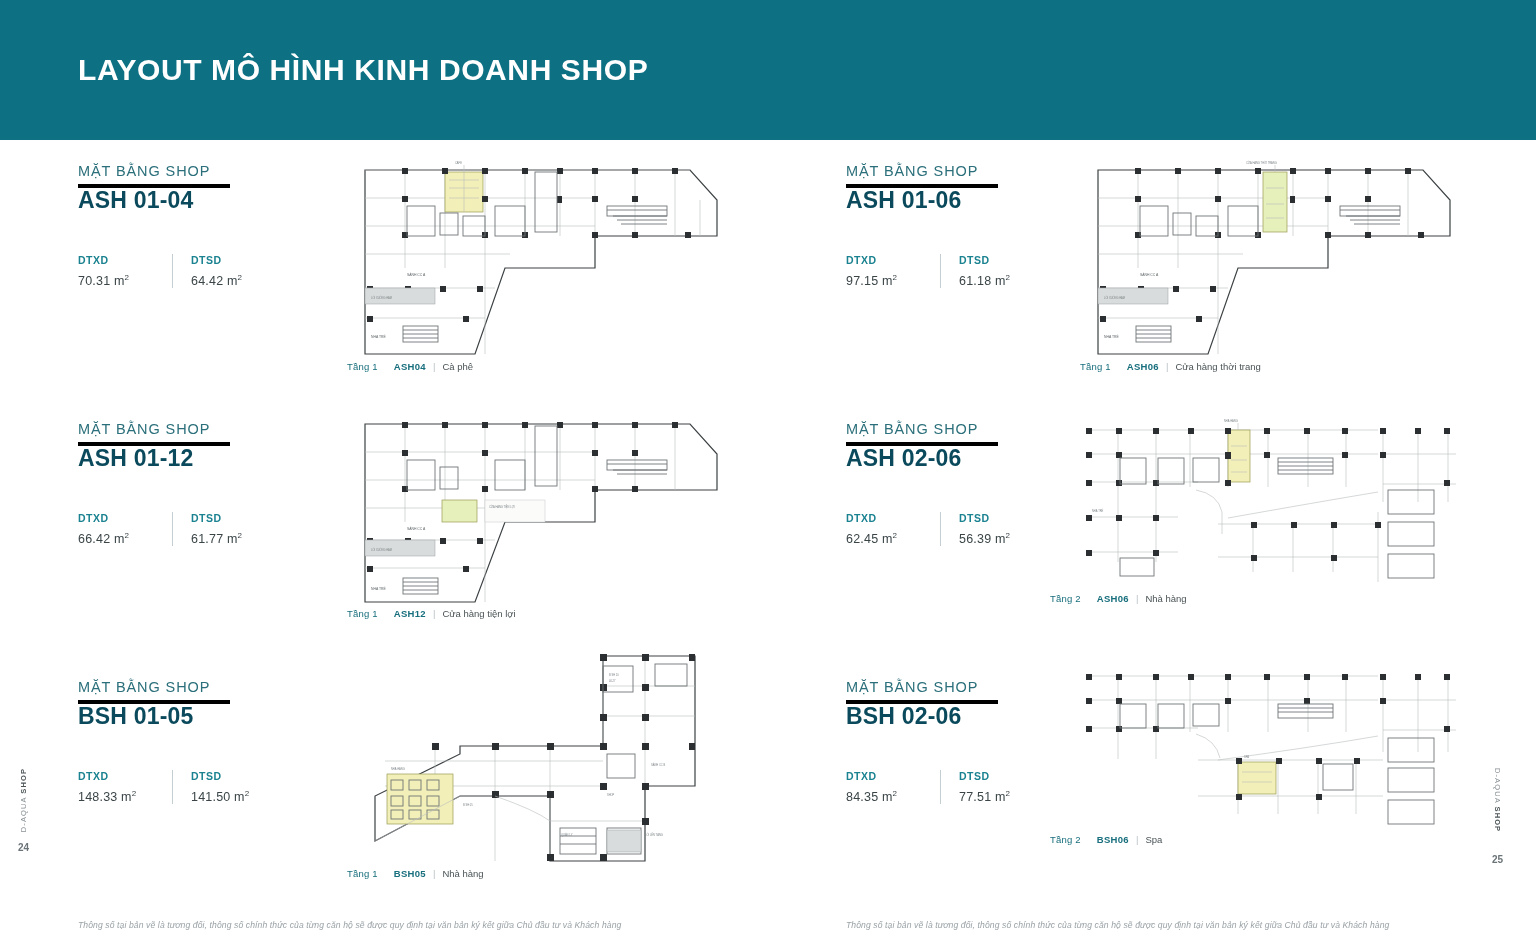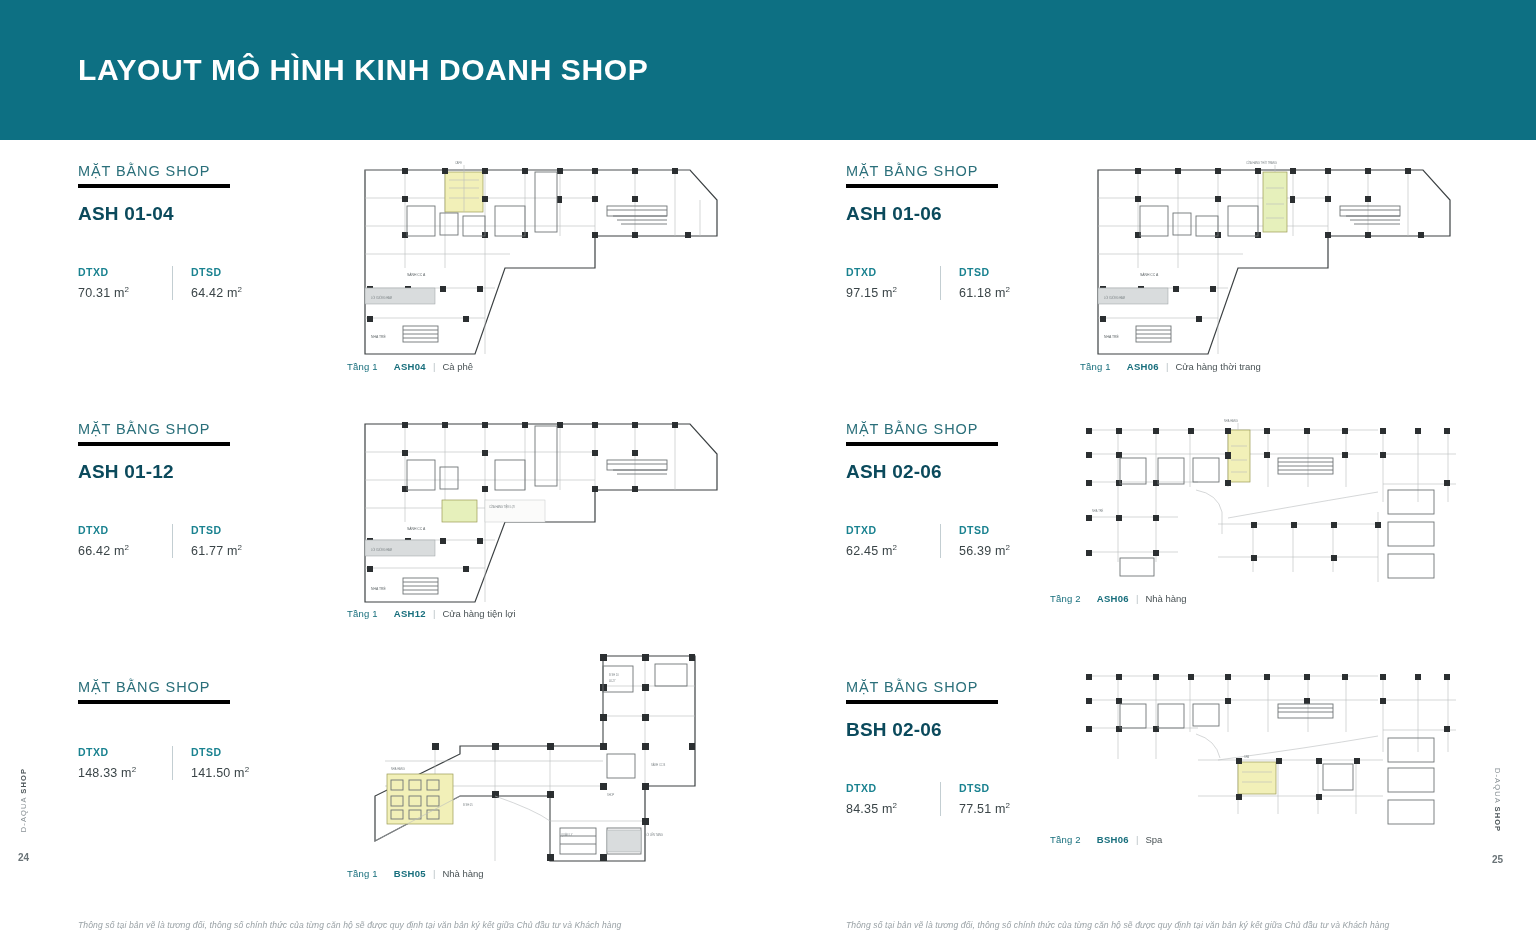--- a/index.html
+++ b/index.html
@@ -37,21 +37,21 @@
 
   
   .side-marker { position: absolute; display: flex; flex-direction: column; align-items: center; }
   .side-marker .vtext {
     font-size: 7.5px; letter-spacing: 1.1px; color: #8a9296; white-space: nowrap;
   }
   .side-marker .vtext b { color: #4c5558; font-weight: 700; }
   .side-marker .pnum { font-size: 10px; color: #6b7478; font-weight: 700; }
   .side-left { left: 18px; top: 768px; }
   .side-left .vtext { writing-mode: vertical-rl; transform: rotate(180deg); }
-  .side-left .pnum { margin-top: 20px; }
+  .side-left .pnum { margin-top: 10px; }
   .side-right { left: 1492px; top: 768px; }
   .side-right .vtext { writing-mode: vertical-rl; }
   .side-right .pnum { margin-top: 22px; }
 
   
   .content { position: absolute; left: 0; top: 140px; width: 1536px; height: 765px; }
   .col { position: absolute; top: 0; width: 768px; height: 765px; }
   .col-left { left: 0; }
   .col-right { left: 768px; }
 
@@ -63,22 +63,22 @@
   
   .info { position: absolute; left: 78px; top: 22px; width: 250px; }
   .col-right .info { left: 78px; }
   .info-kicker {
     font-size: 14.5px; color: #2a6f7a; letter-spacing: 0.9px;
     font-weight: 400; padding-bottom: 5px;
     border-bottom: 4px solid #000000;
     display: inline-block; width: 152px;
   }
   .info-code {
-    margin-top: 16px;
-    font-size: 19px; font-weight: 800; letter-spacing: 0.2px;
+    margin-top: 0;
+    font-size: 23px; font-weight: 800; letter-spacing: 0.2px;
     color: #0b4a5c; line-height: 1.05;
   }
   .metrics { display: flex; margin-top: 42px; align-items: center; }
   .metric { width: 80px; }
   .metric + .metric { padding-left: 18px; border-left: 1px solid #c3ced2; margin-left: 14px; }
   .metric-label { font-size: 10.5px; font-weight: 700; color: #1a8290; letter-spacing: 0.5px; }
   .metric-value { margin-top: 7px; font-size: 12.5px; color: #3b4548; letter-spacing: 0.2px; }
   .metric-value sup { font-size: 8px; vertical-align: super; }
 
   
@@ -321,20 +321,21 @@
             <span class="cap-code">ASH12</span>
             <span class="cap-sep">|</span>
             <span class="cap-use">Cửa hàng tiện lợi</span>
           </div>
         </div>
       </div>
 
       <div class="shop-block r2">
         <div class="info">
           <div class="info-kicker">MẶT BẰNG SHOP</div>
+          <div class="info-code">BSH 01-05</div>
           <div class="metrics">
             <div class="metric">
               <div class="metric-label">DTXD</div>
               <div class="metric-value"><span>148.33 m</span><sup>2</sup></div>
             </div>
             <div class="metric">
               <div class="metric-label">DTSD</div>
               <div class="metric-value"><span>141.50 m</span><sup>2</sup></div>
             </div>
           </div>

